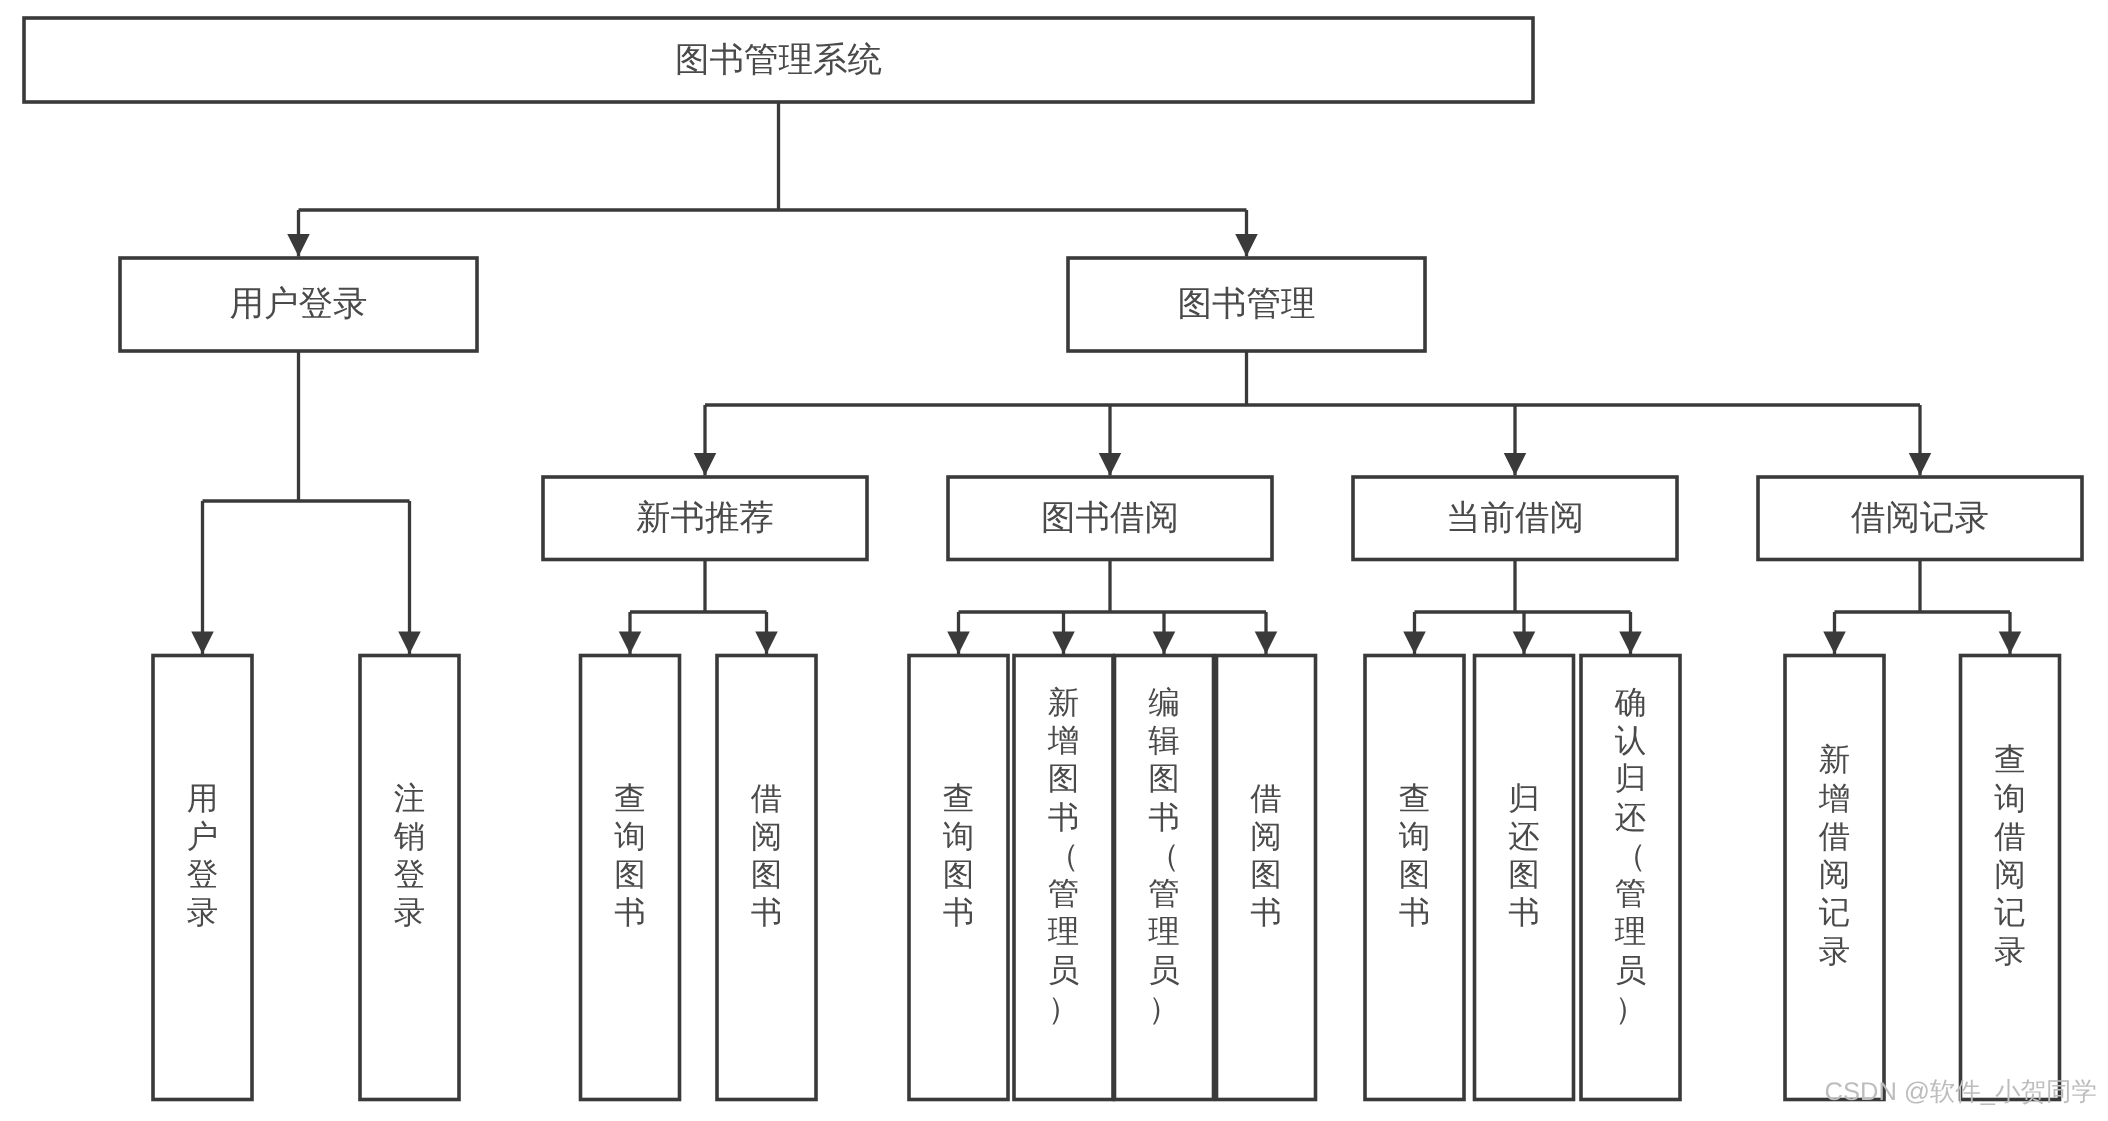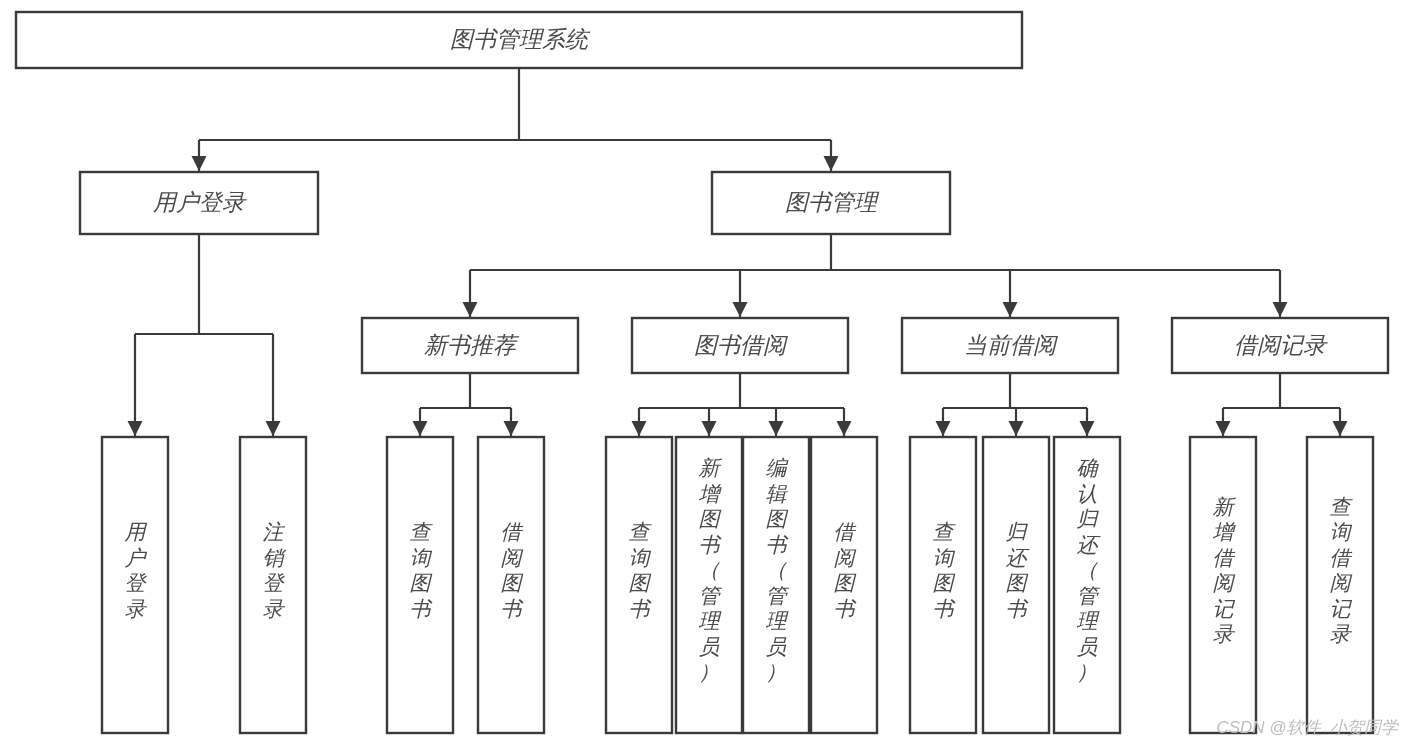--- a/index.html
+++ b/index.html
@@ -11,21 +11,20 @@
     width: 1405px;
     height: 747px;
     font-family: "Liberation Sans", "DejaVu Sans", sans-serif;
     overflow: hidden;
     position: relative;
   }
   #diagram-root {
     position: relative;
     width: 1405px;
     height: 747px;
-    font-style: italic;
   }
   svg#tree-svg {
     position: absolute;
     top: 0;
     left: 0;
     width: 1405px;
     height: 747px;
     display: block;
   }
   .node-box {

